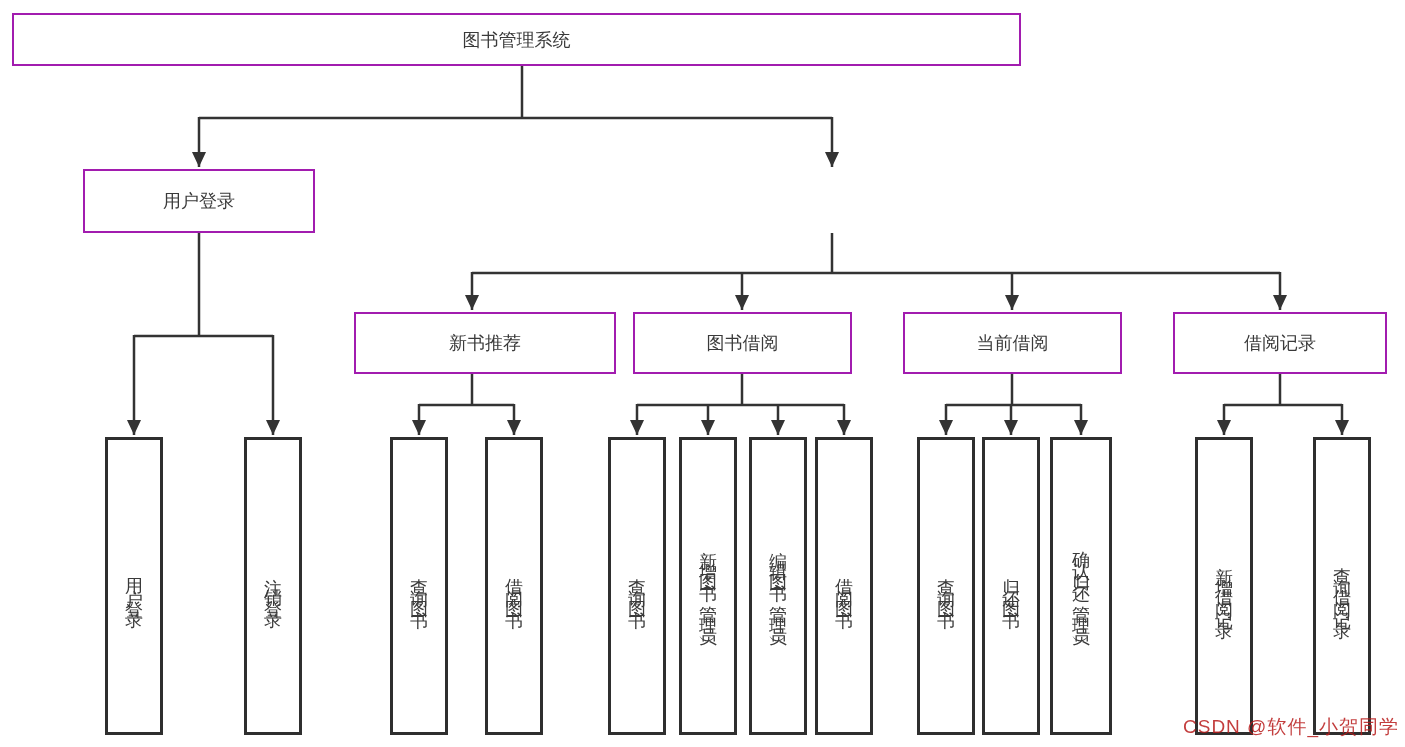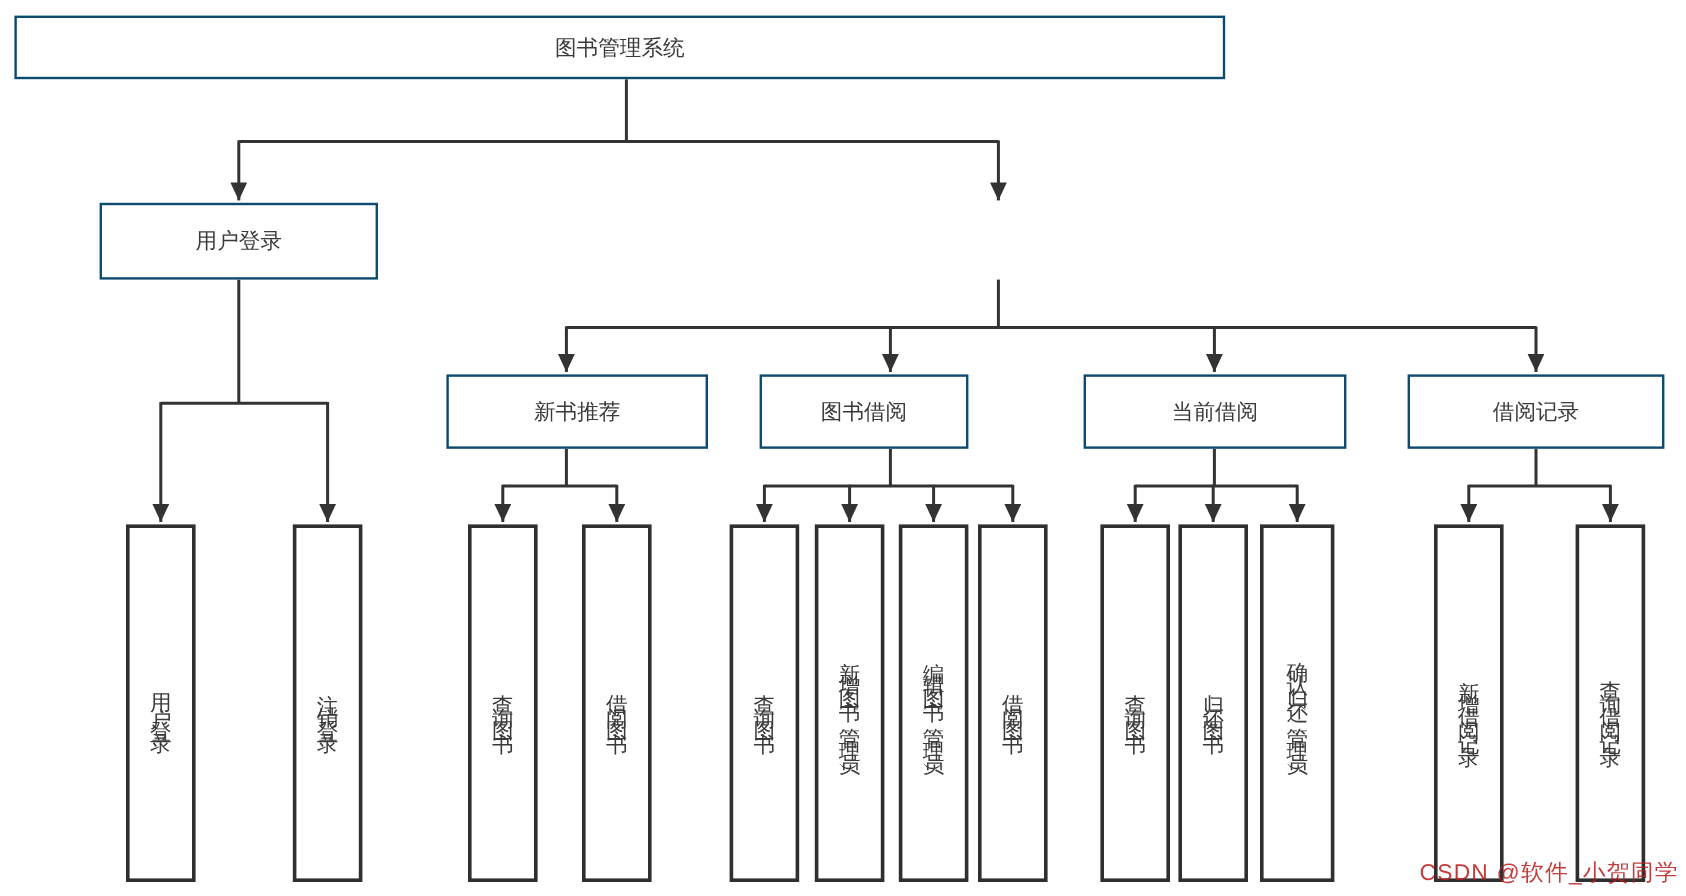--- a/index.html
+++ b/index.html
@@ -20,21 +20,21 @@
     left: 0;
     top: 0;
     width: 1405px;
     height: 747px;
     pointer-events: none;
   }
   .node {
     position: absolute;
     box-sizing: border-box;
     background: #ffffff;
-    border: 2px solid #0c4a6e;
+    border: 2px solid #a21caf;
     display: flex;
     align-items: center;
     justify-content: center;
     color: #3a3a3a;
     font-size: 18px;
     text-align: center;
     white-space: nowrap;
   }
   .node.leaf {
     border-width: 3px;
@@ -120,24 +120,24 @@
   </svg>
 
   <div class="node" style="left:12px; top:13px; width:1009px; height:53px;">
     <span>图书管理系统</span>
   </div>
 
   <div class="node" style="left:83px; top:169px; width:232px; height:64px;">
     <span>用户登录</span>
   </div>
 
-  <div class="node" style="left:372px; top:312px; width:218px; height:62px;">
+  <div class="node" style="left:354px; top:312px; width:262px; height:62px;">
     <span>新书推荐</span>
   </div>
-  <div class="node" style="left:633px; top:312px; width:174px; height:62px;text-align:center;">
+  <div class="node" style="left:633px; top:312px; width:219px; height:62px;text-align:center;">
     <span>图书借阅</span>
   </div>
   <div class="node" style="left:903px; top:312px; width:219px; height:62px;">
     <span>当前借阅</span>
   </div>
   <div class="node" style="left:1173px; top:312px; width:214px; height:62px;">
     <span>借阅记录</span>
   </div>
 
   <div class="node leaf" style="left:105px; top:437px; width:58px; height:298px;">

